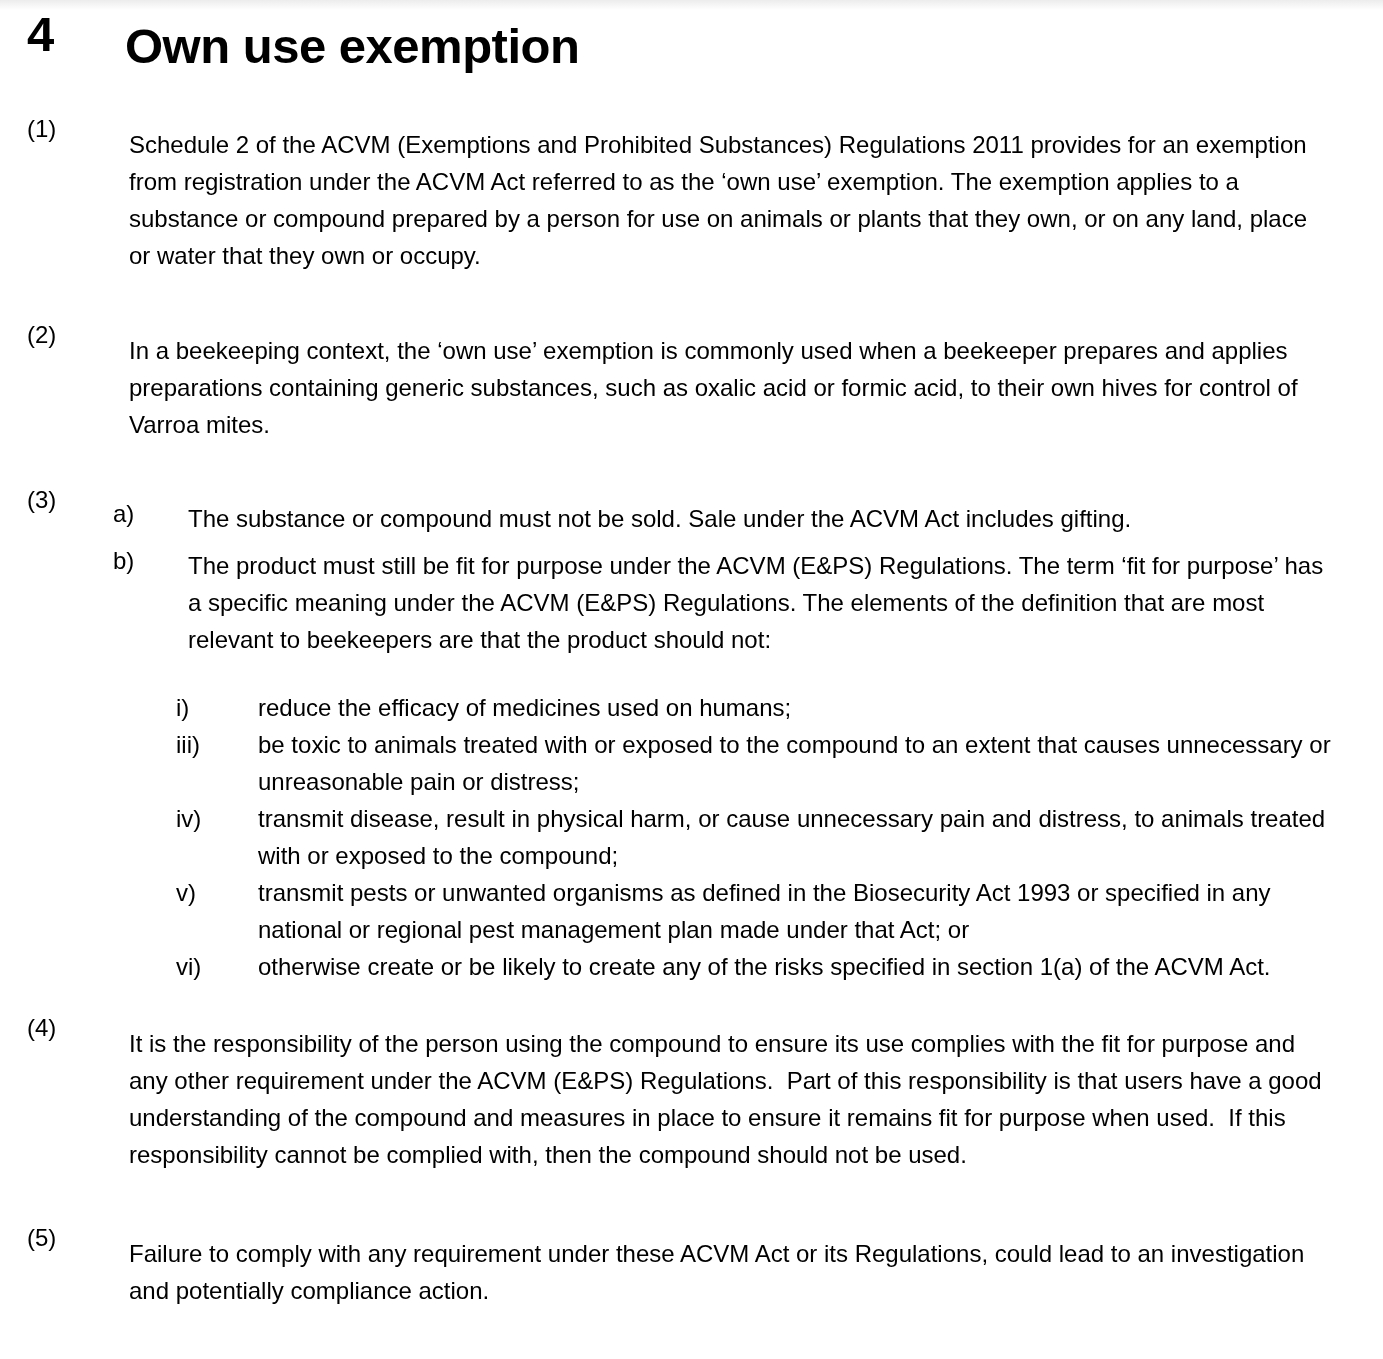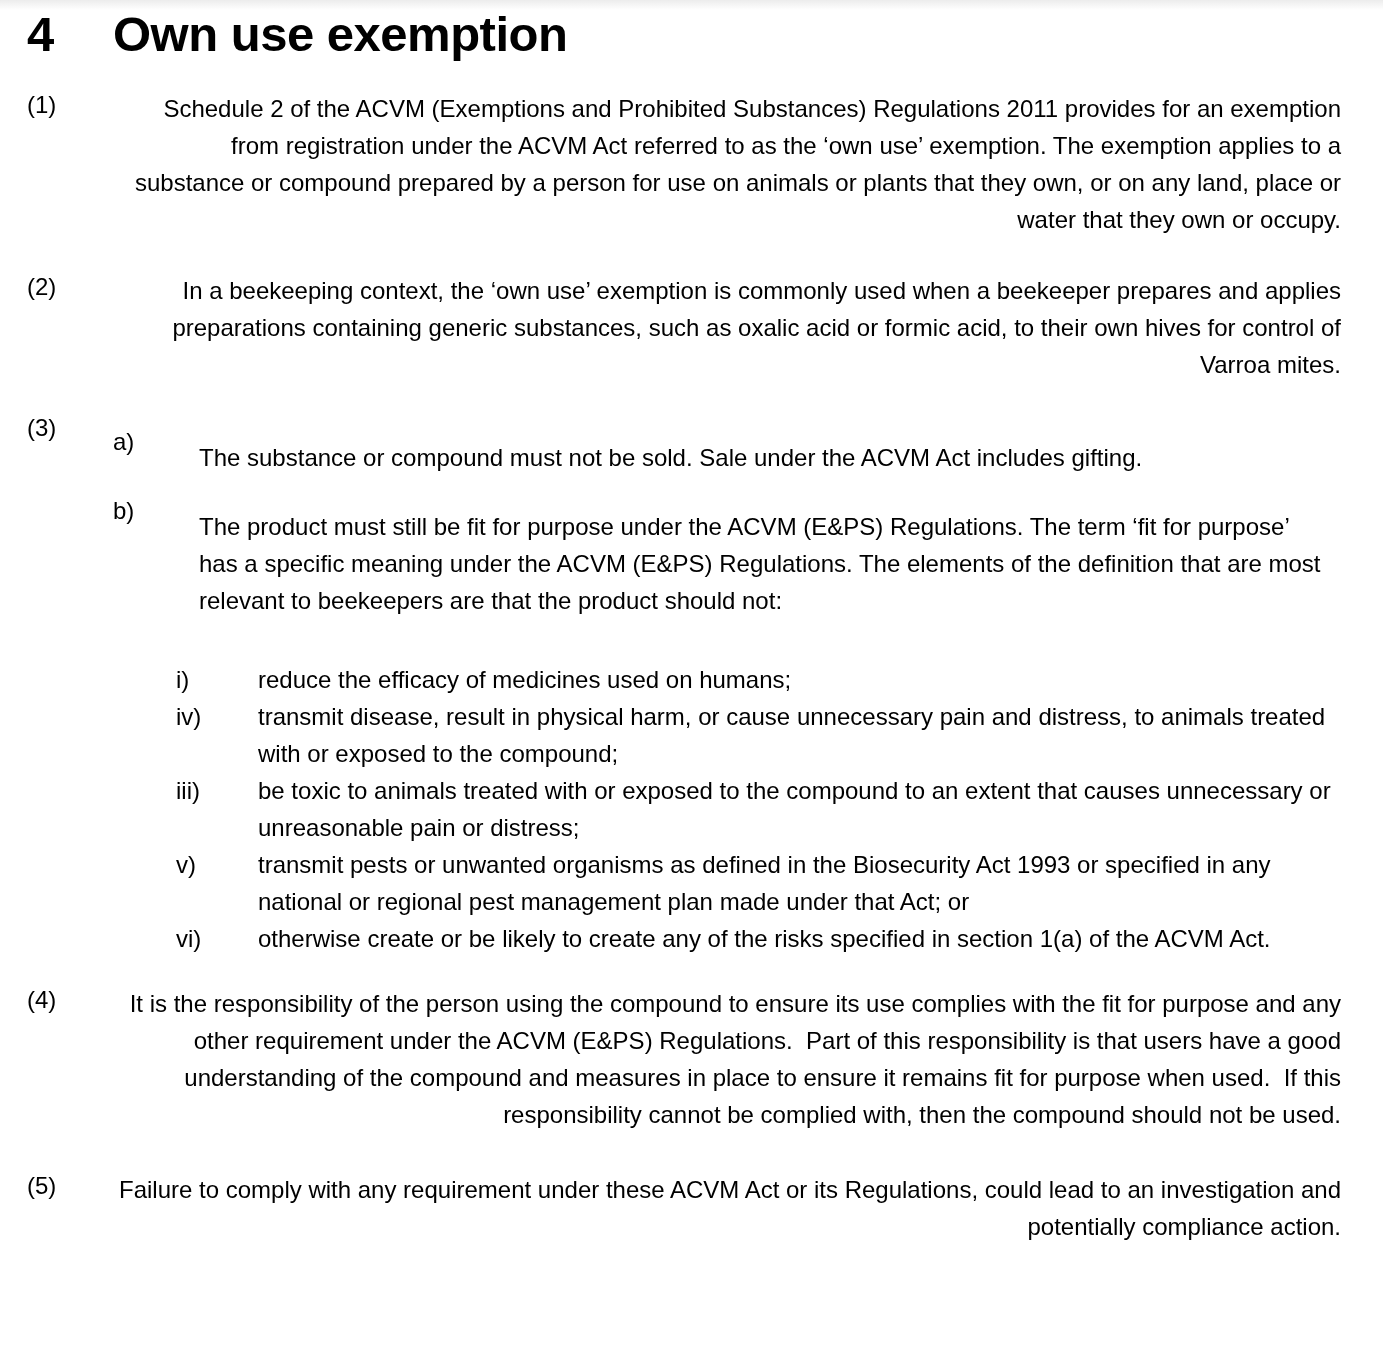--- a/index.html
+++ b/index.html
@@ -29,35 +29,35 @@
   }
   .heading-row {
     display: flex;
     font-weight: bold;
     font-size: 49px;
     line-height: 56px;
     margin: 0 0 20px 0;
     letter-spacing: -0.5px;
   }
   .heading-num { width: 86px; flex: none; }
-  .heading-title { margin: 0; font-size: inherit; line-height: inherit; font-weight: inherit; }
+  .heading-title { margin: 12px; font-size: inherit; line-height: inherit; font-weight: inherit; }
 
   .para { display: flex; }
   .mt24 { margin-top: 24px; }
   .mt26 { margin-top: 26px; }
   .mt22 { margin-top: 22px; }
   .mt30 { margin-top: 30px; }
   .para > .marker { width: 86px; flex: none; }
-  .para-text { margin: 4px; flex: 1; white-space: pre-wrap; text-align: right; }
+  .para-text { margin: 16px; flex: 1; white-space: pre-wrap; }
   .p3-body { flex: 1; min-width: 0; }
 
   .alpha-list { margin-top: 14px; }
   .alpha-item { display: flex; }
   .alpha-item > .marker { width: 70px; flex: none; }
-  .alpha-item .item-text { margin: 16px; flex: 1; white-space: pre-wrap; }
+  .alpha-item .item-text { margin: 5px; flex: 1; white-space: pre-wrap; }
 
   .roman-list { margin-top: 26px; margin-left: 63px; }
   .roman-item { display: flex; }
   .roman-item > .marker { width: 82px; flex: none; }
   .roman-item .item-text { margin: 0; flex: 1; white-space: pre-wrap; }
 
   .italic { }
 </style>
 </head>
 <body>
@@ -94,26 +94,26 @@
           <p class="item-text">The product must still be fit for purpose under the ACVM (E&amp;PS) Regulations. The term ‘fit for purpose’ has a specific meaning under the ACVM (E&amp;PS) Regulations. The elements of the definition that are most relevant to beekeepers are that the product should not:</p>
         </div>
       </div>
 
       <div class="roman-list">
         <div class="roman-item">
           <span class="marker">i)</span>
           <p class="item-text">reduce the efficacy of medicines used on humans;</p>
         </div>
         <div class="roman-item">
+          <span class="marker">iii)</span>
+          <p class="item-text">be toxic to animals treated with or exposed to the compound to an extent that causes unnecessary or unreasonable pain or distress;</p>
+        </div>
+        <div class="roman-item">
           <span class="marker">iv)</span>
           <p class="item-text">transmit disease, result in physical harm, or cause unnecessary pain and distress, to animals treated with or exposed to the compound;</p>
-        </div>
-        <div class="roman-item">
-          <span class="marker">iii)</span>
-          <p class="item-text">be toxic to animals treated with or exposed to the compound to an extent that causes unnecessary or unreasonable pain or distress;</p>
         </div>
         <div class="roman-item">
           <span class="marker">v)</span>
           <p class="item-text">transmit pests or unwanted organisms as defined in the Biosecurity Act 1993 or specified in any national or regional pest management plan made under that Act; or</p>
         </div>
         <div class="roman-item">
           <span class="marker">vi)</span>
           <p class="item-text">otherwise create or be likely to create any of the risks specified in section 1(a) of the ACVM Act.</p>
         </div>
       </div>

